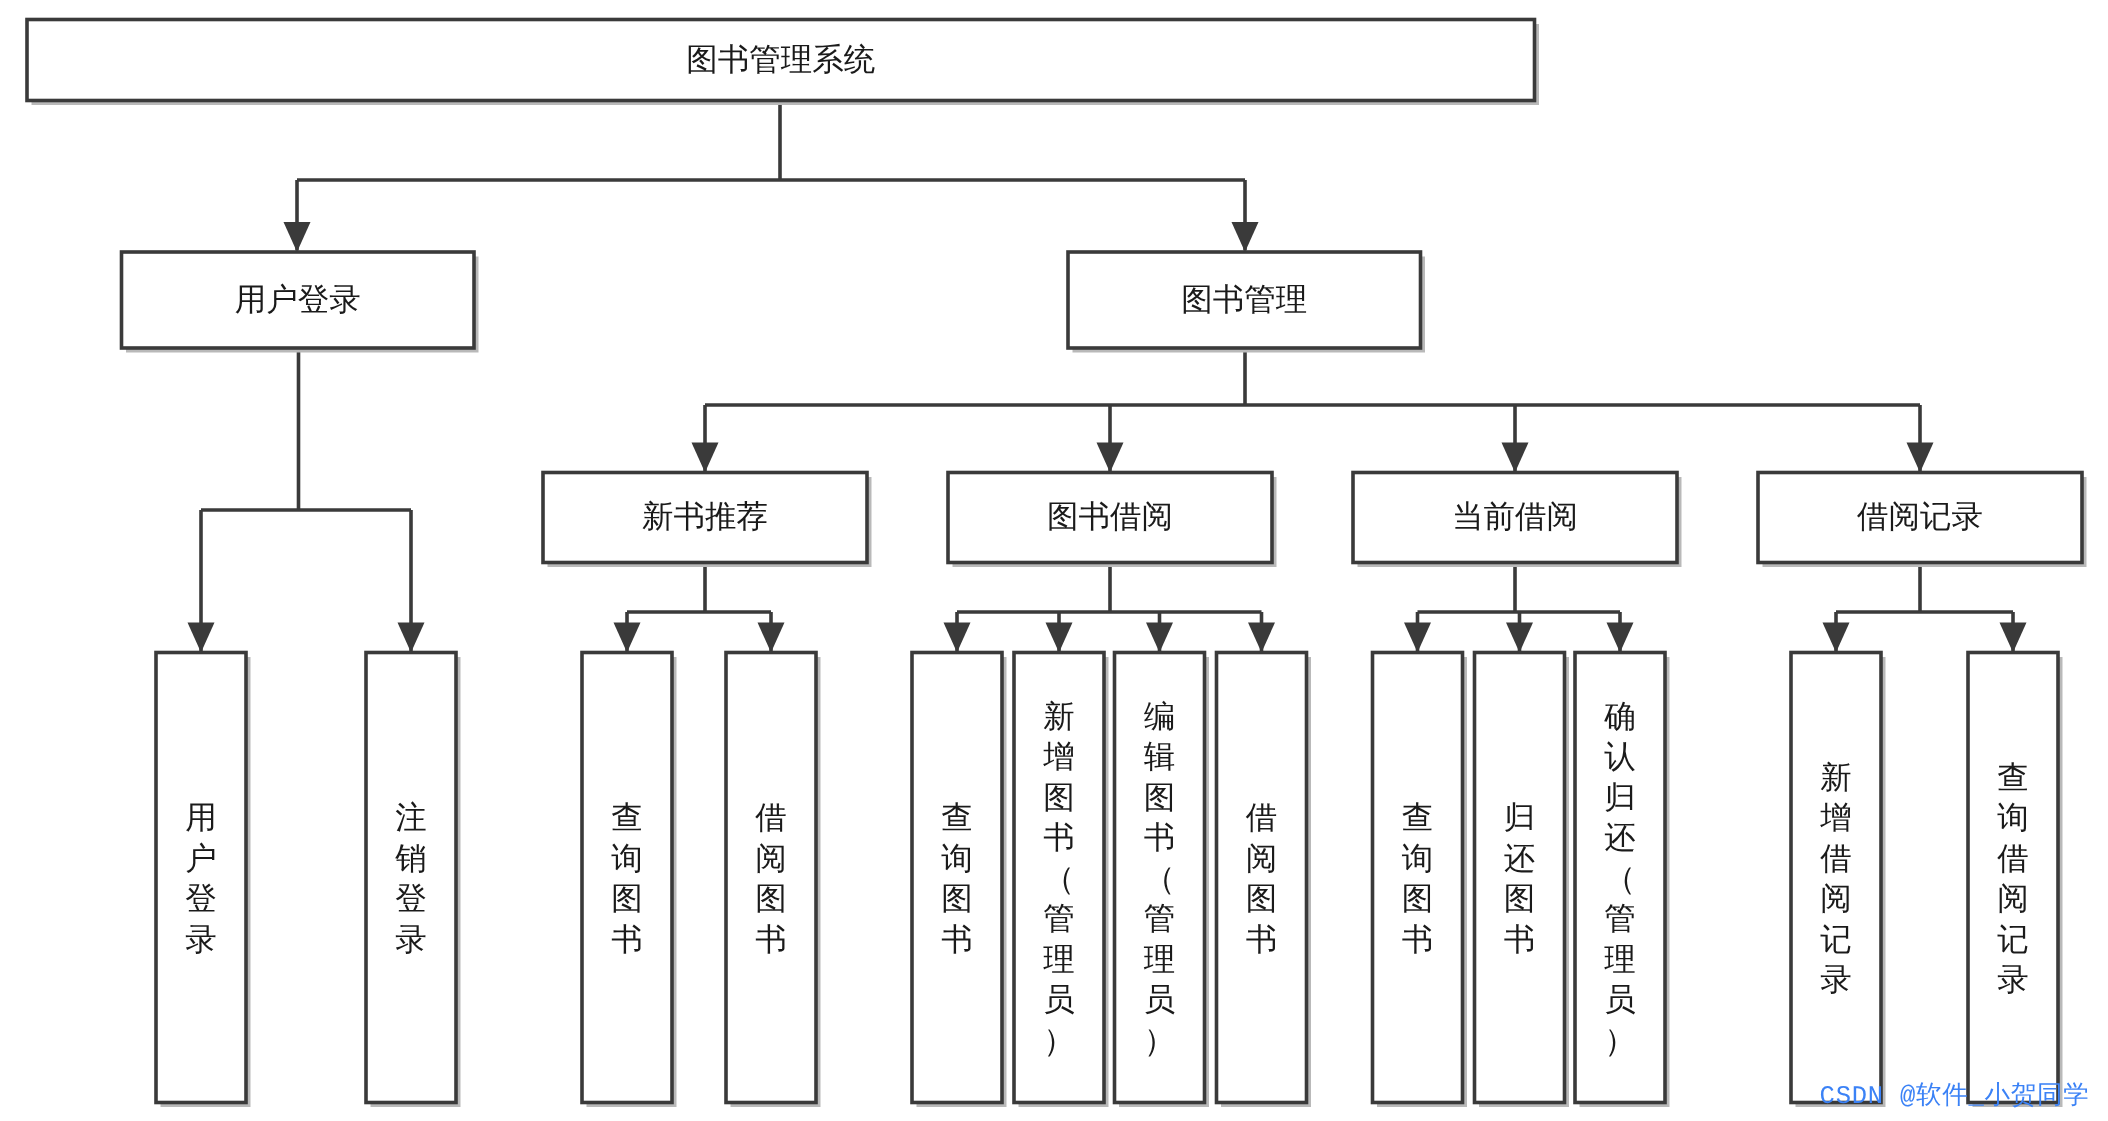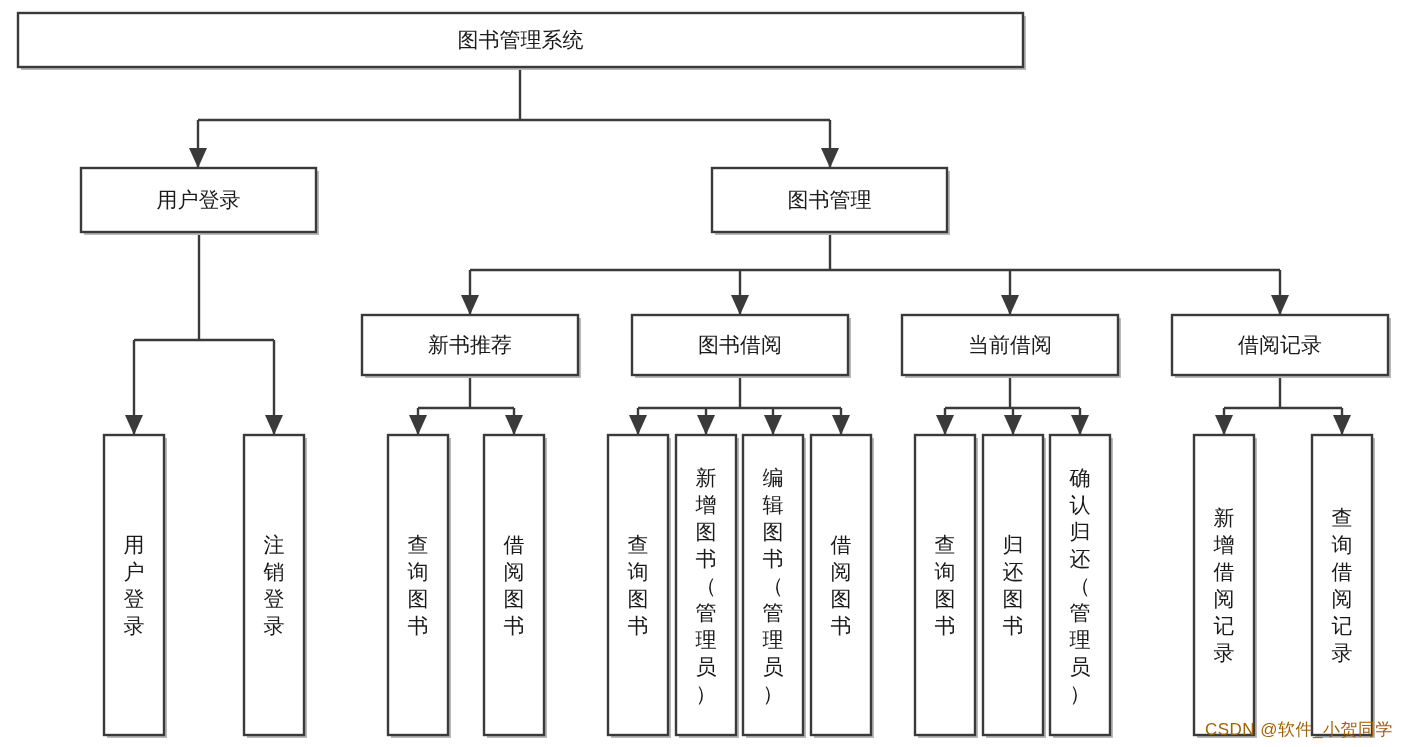--- a/index.html
+++ b/index.html
@@ -55,23 +55,23 @@
   .node-label-vertical {
     font-family: "Liberation Sans", "DejaVu Sans", sans-serif;
     fill: #1a1a1a;
     font-size: 21px;
     text-anchor: middle;
   }
   .watermark {
     position: absolute;
     right: 12px;
     bottom: 6px;
-    font-family: Liberation Sans, sans-serif;
+    font-family: Liberation Mono, monospace;
     font-size: 17px;
-    color: #a16207;
+    color: #3b82f6;
     letter-spacing: 0.5px;
     white-space: nowrap;
     user-select: none;
   }
 </style>
 </head>
 <body>
 
 <div id="diagram-root">
   <svg class="flow" viewBox="0 0 1405 747">

